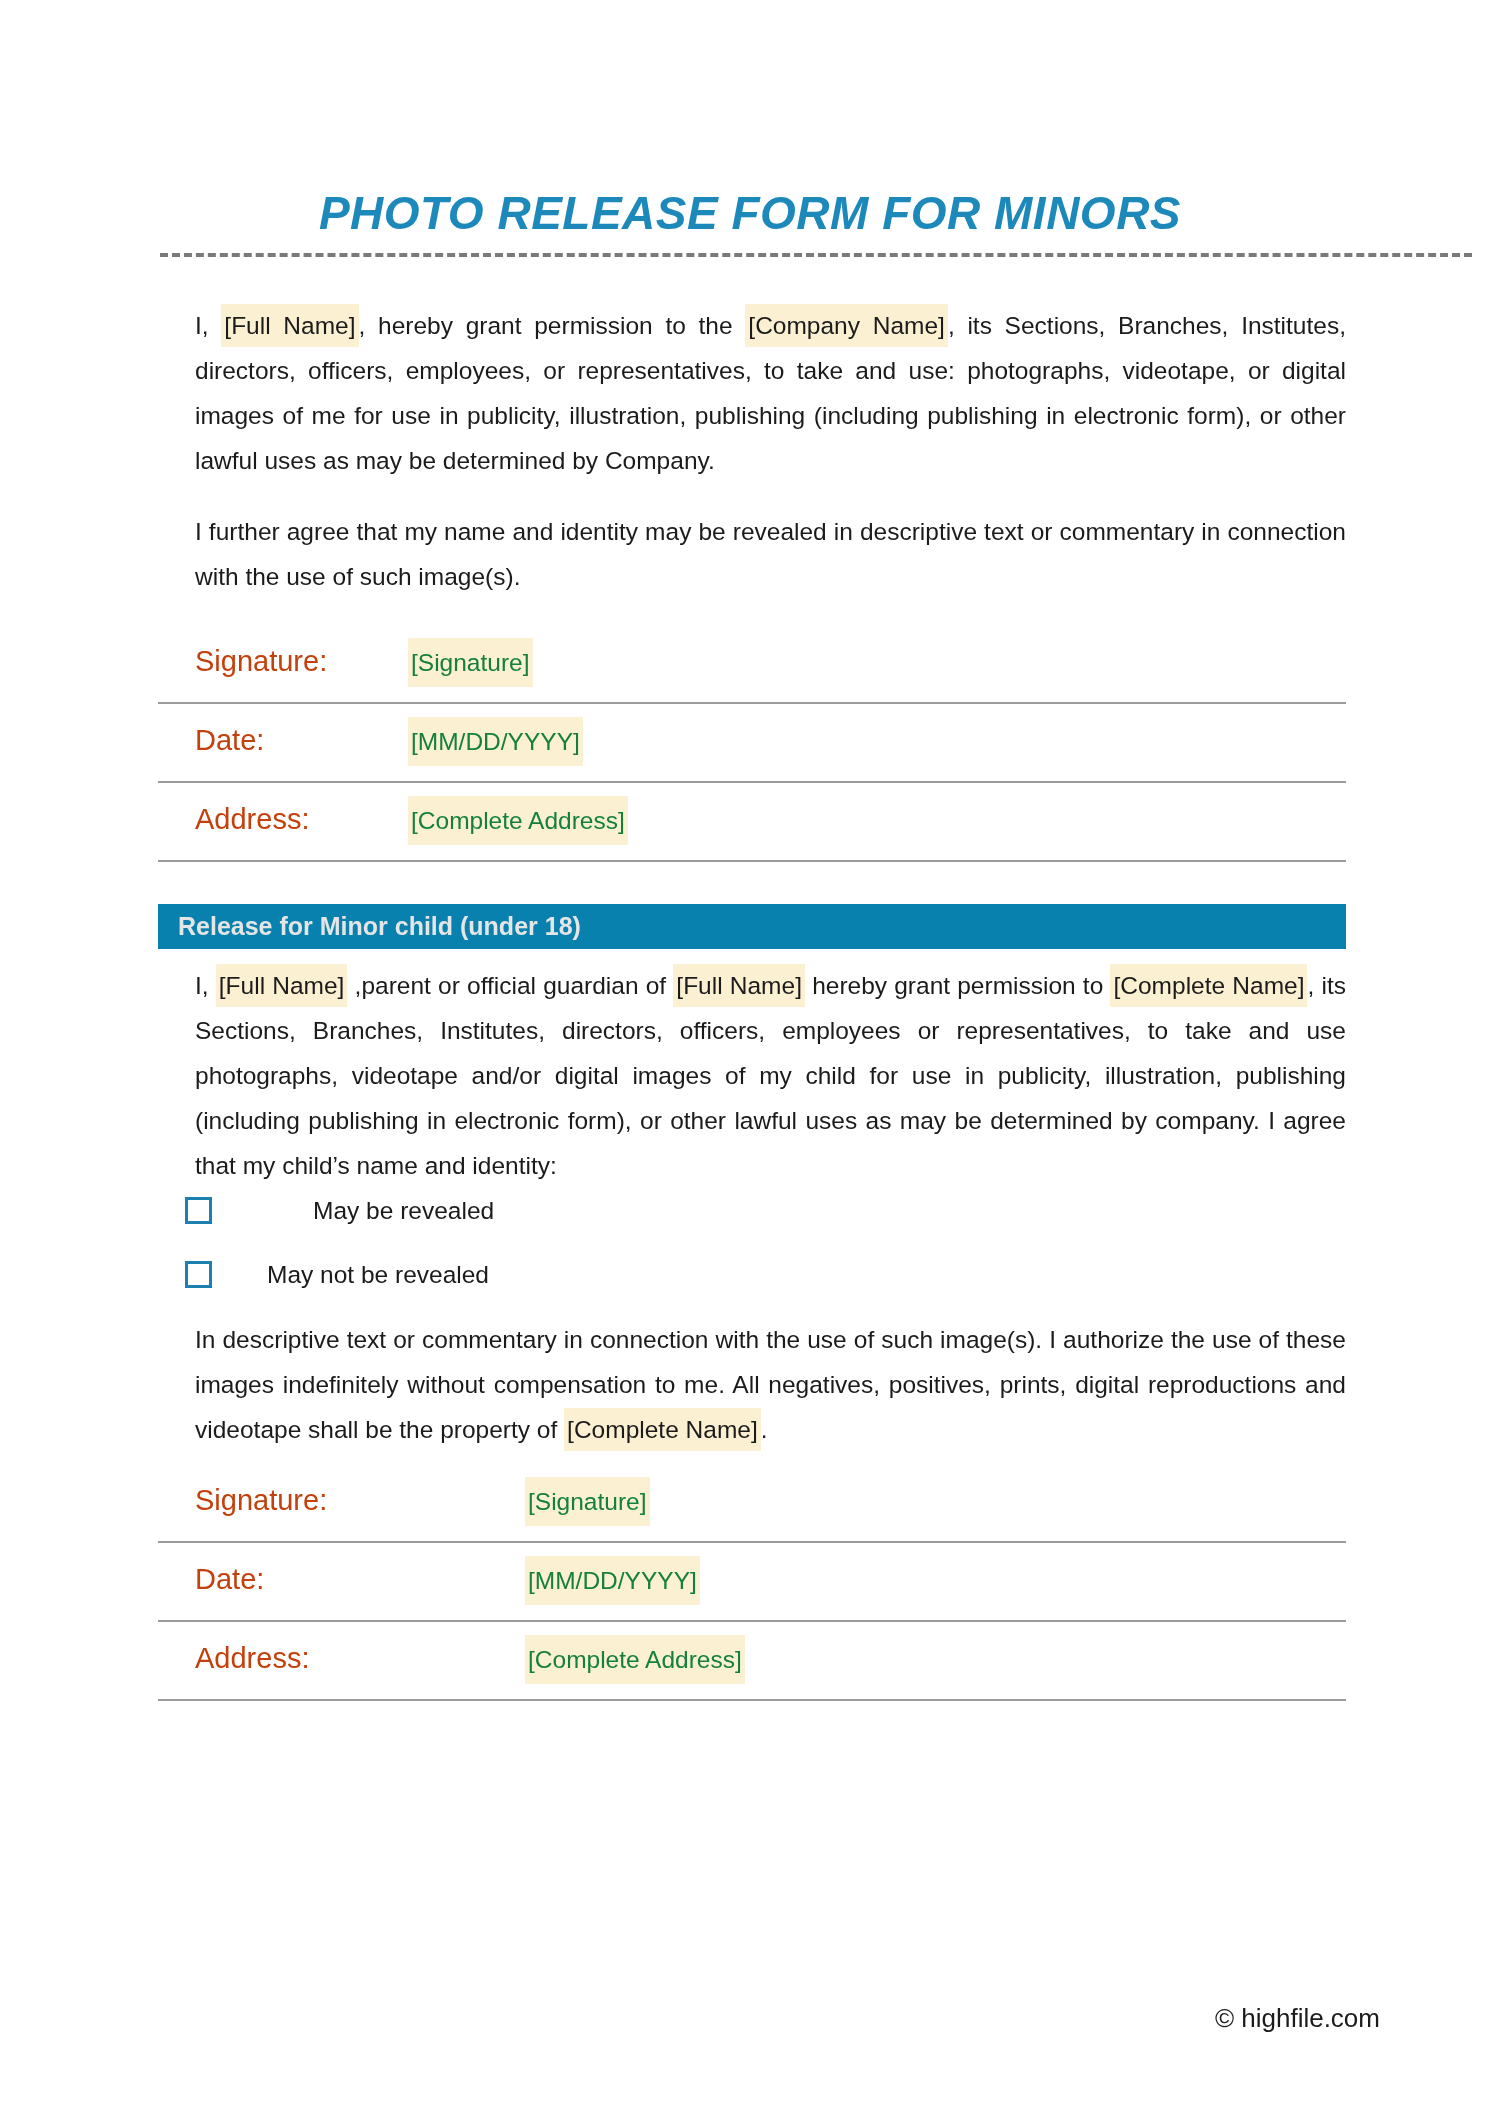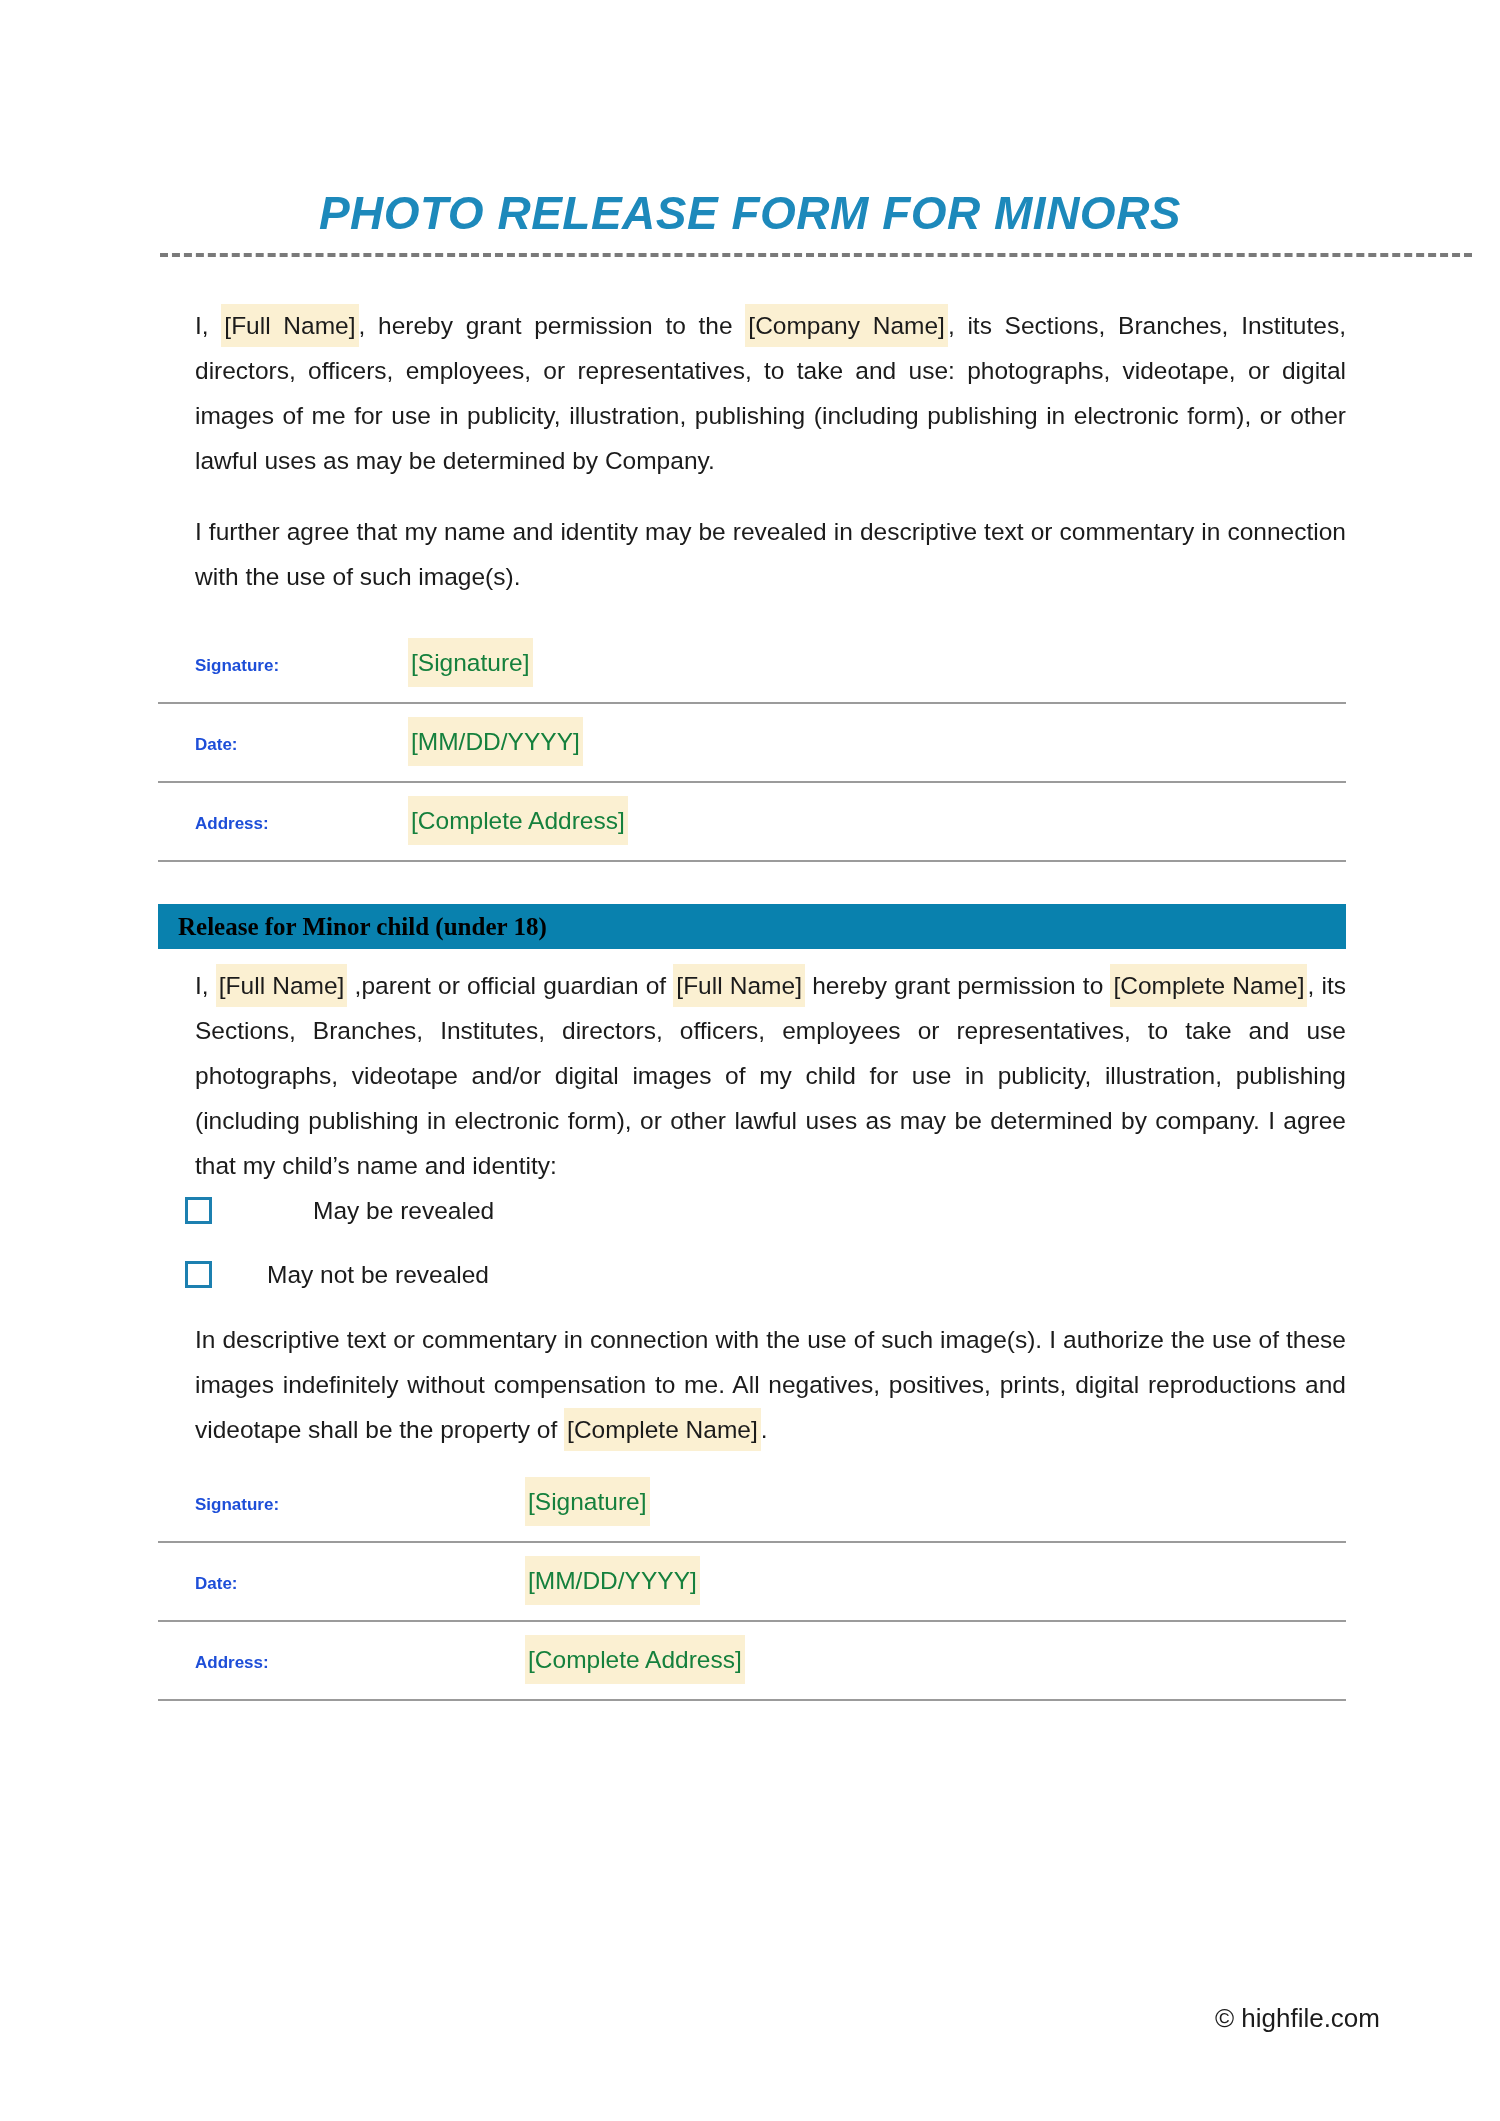--- a/index.html
+++ b/index.html
@@ -59,43 +59,42 @@
     display: flex;
     align-items: baseline;
     padding: 13px 0 15px 0;
     border-bottom: 2px solid #9b9b9b;
     line-height: 33px;
   }
   .flabel {
     flex: 0 0 250px;
     box-sizing: border-box;
     padding-left: 37px;
-    font-size: 17px;
-    font-weight: bold;
-    color: #1d4ed8;
+    font-size: 29px;
+    font-weight: normal;
+    color: #c2410c;
   }
   .fields.wide .flabel {
     flex-basis: 367px;
   }
   .fvalue {
     font-size: 24.5px;
     color: #15803d;
   }
   .banner {
     margin-top: 42px;
     margin-bottom: 14px;
     height: 45px;
     line-height: 45px;
     background: #0981ae;
-    color: #000000;
+    color: #e5e5e5;
     font-size: 25px;
     font-weight: bold;
     padding-left: 20px;
     box-sizing: border-box;
-    font-family: Liberation Serif, serif;
   }
   .banner + p.para {
     margin-bottom: 0;
   }
   .check-row {
     display: flex;
     align-items: center;
     height: 45px;
     margin-bottom: 19px;
     padding-left: 27px;

